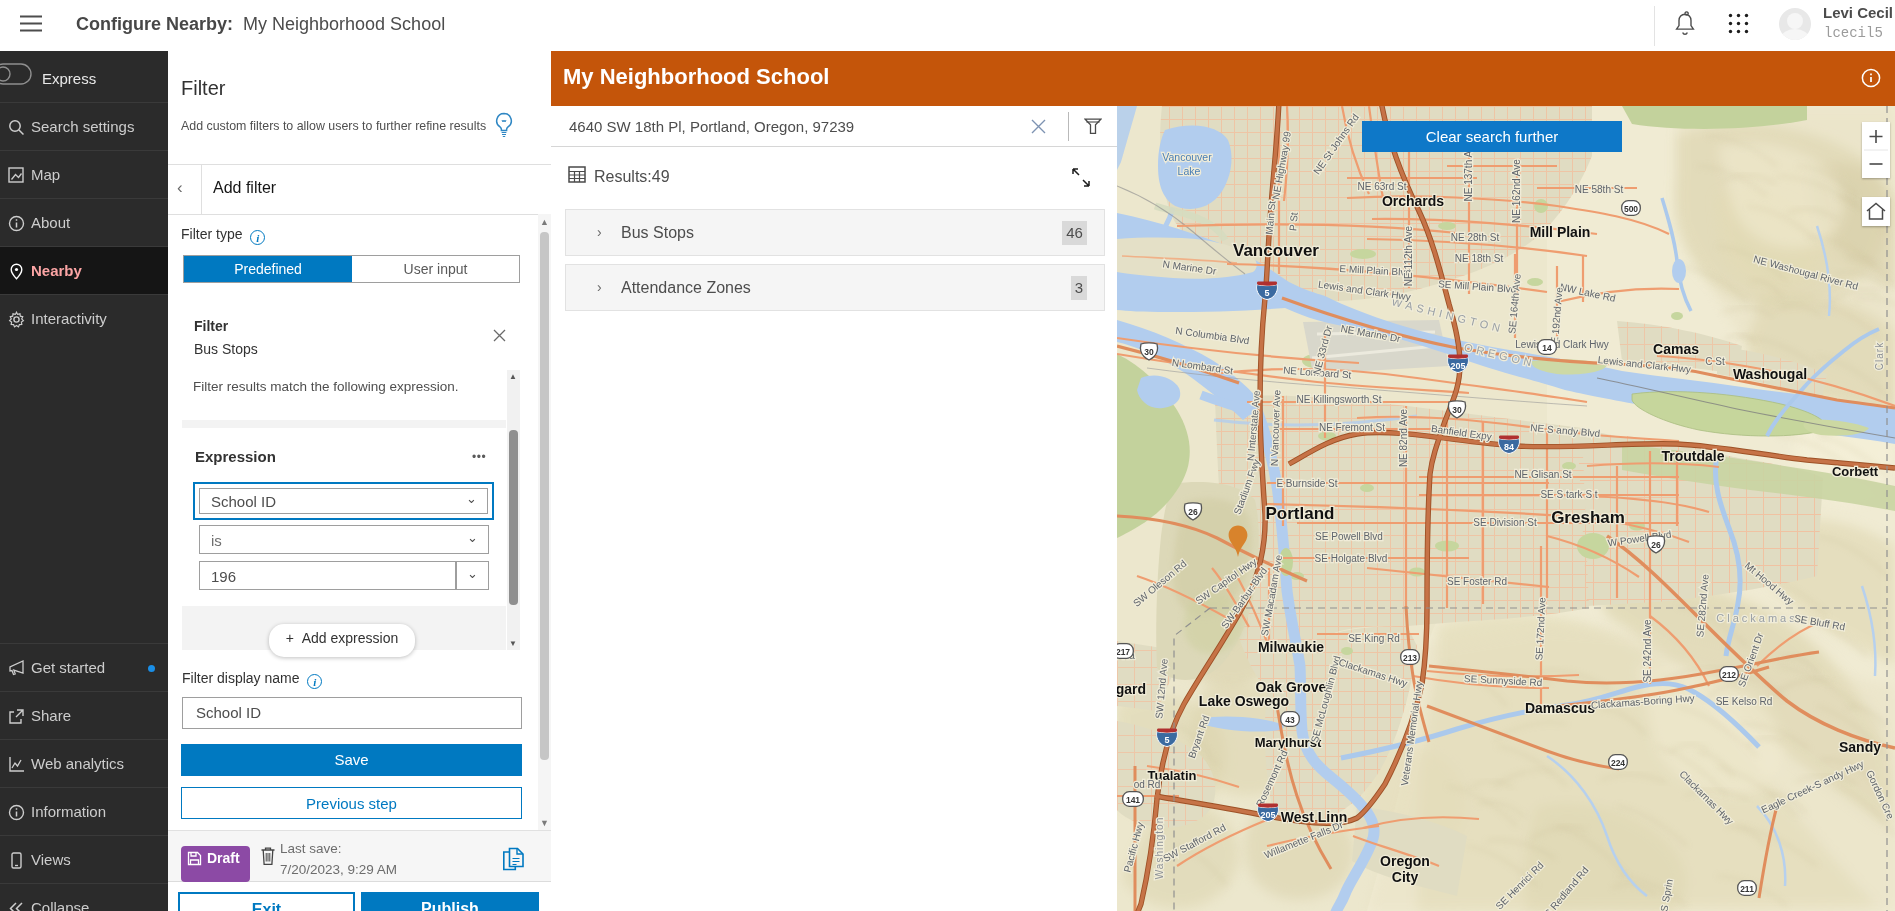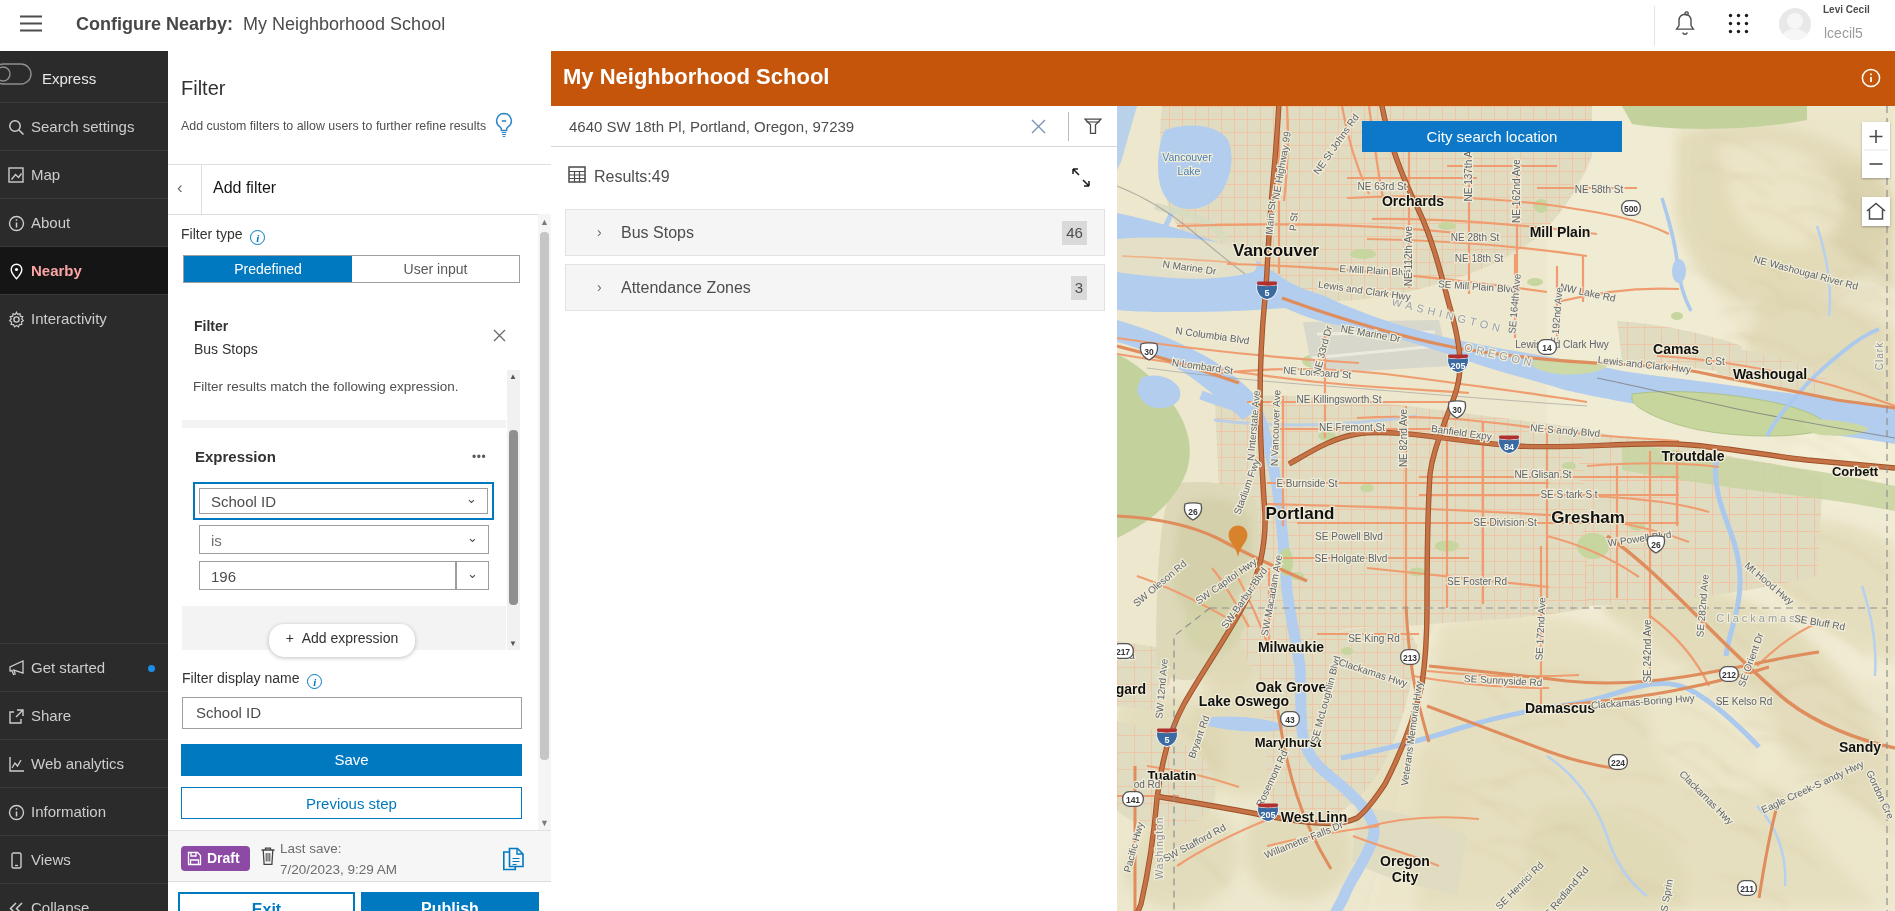--- a/index.html
+++ b/index.html
@@ -3,22 +3,22 @@
 <meta charset="utf-8">
 <style>
 *{margin:0;padding:0;box-sizing:border-box;}
 html,body{width:1895px;height:911px;overflow:hidden;font-family:"Liberation Sans",sans-serif;background:#fff;position:relative;}
 .abs{position:absolute;}
 
 #hdr{position:absolute;left:0;top:0;width:1895px;height:51px;background:#fff;z-index:50;margin-left:14px;}
 #hdr .ttl{position:absolute;left:62px;top:14px;font-size:18px;color:#4c4c4c;}
 #hdr .ttl b{font-weight:700;color:#474747;}
 #hdr .sep{position:absolute;left:1640px;top:6px;height:40px;width:1px;background:#e3e3e3;}
-#uname{position:absolute;left:1809px;top:4px;font-size:10px;font-weight:700;color:#4c4c4c;}
-#ulogin{position:absolute;left:1810px;top:25px;font-size:14px;color:#9b9b9b;}
+#uname{position:absolute;left:1809px;top:4px;font-size:15px;font-weight:700;color:#4c4c4c;}
+#ulogin{position:absolute;left:1810px;top:25px;font-size:14px;color:#9b9b9b;font-family:Liberation Mono, monospace;}
 #avatar{position:absolute;left:1765px;top:8px;width:32px;height:32px;border-radius:50%;background:#e8e8e8;overflow:hidden;}
 #avatar:after{content:"";position:absolute;left:8px;top:5px;width:16px;height:16px;border-radius:50%;background:#f6f6f6;}
 #avatar:before{content:"";position:absolute;left:2px;top:21px;width:28px;height:18px;border-radius:50%;background:#f6f6f6;}
 
 #side{position:absolute;left:0;top:51px;width:168px;height:860px;background:#2b2b2b;z-index:40;}
 .srow{position:absolute;left:0;width:168px;height:48px;border-top:1px solid #3a3a3a;color:#cdcdcd;font-size:15px;padding-left:12px;}
 .srow span{position:absolute;left:31px;top:15px;}
 .srow svg{position:absolute;left:8px;top:16px;}
 .srow.active{background:#151515;color:#fca5a5;font-weight:700;}
 #express{position:absolute;left:0;top:0;width:168px;height:52px;color:#e8e8e8;font-size:15px;font-weight:400;text-align:right;}
@@ -53,21 +53,21 @@
 #addexp{position:absolute;left:101px;top:410px;width:146px;height:33px;background:#fff;border-radius:15px;box-shadow:0 1px 4px rgba(0,0,0,.25);font-size:14px;color:#323232;text-align:center;line-height:29px;}
 #innscroll{position:absolute;left:339px;top:156px;width:13px;height:280px;background:#f1f1f1;}
 #innscroll .thumb{position:absolute;left:2px;top:60px;width:9px;height:175px;background:#8f8f8f;border-radius:4px;}
 #fdn{position:absolute;left:14px;top:456px;font-size:14px;color:#323232;}
 #fdninput{position:absolute;left:14px;top:483px;width:340px;height:32px;border:1px solid #9e9e9e;font-size:15px;color:#4d4d4d;line-height:30px;padding-left:13px;background:#fff;}
 .btn{position:absolute;left:13px;width:341px;height:32px;font-size:15px;text-align:center;line-height:31px;}
 #saveb{top:530px;background:#0079c1;color:#fff;}
 #prevb{top:573px;background:#fff;border:1px solid #0079c1;color:#0079c1;}
 
 #draftbar{position:absolute;left:0;top:779px;width:383px;height:52px;background:#f6f6f6;border-top:1px solid #e1e1e1;border-bottom:1px solid #dcdcdc;}
-#draftbadge{position:absolute;left:13px;top:15px;width:69px;height:25px;background:#8c4aa5;border-radius:4px;color:#fff;font-size:14px;font-weight:700;}
+#draftbadge{position:absolute;left:13px;top:15px;width:69px;height:36px;background:#8c4aa5;border-radius:4px;color:#fff;font-size:14px;font-weight:700;}
 #draftbadge span{position:absolute;left:26px;top:4px;}
 #lastsave{position:absolute;left:112px;top:7px;font-size:13.5px;color:#6d6d6d;line-height:21px;}
 #exitb{position:absolute;left:10px;top:841px;width:177px;height:36px;border:2px solid #0079c1;background:#fff;color:#0079c1;font-size:16px;font-weight:700;text-align:center;line-height:32px;}
 #pubb{position:absolute;left:193px;top:841px;width:178px;height:36px;background:#0079c1;color:#fff;font-size:16px;font-weight:700;text-align:center;line-height:34px;}
 
 #orangebar{position:absolute;left:551px;top:51px;width:1344px;height:55px;background:#c4550a;z-index:20;}
 #orangebar .t{position:absolute;left:12px;top:13px;font-size:22px;font-weight:700;color:#fff;}
 #results{position:absolute;left:551px;top:106px;width:566px;height:805px;background:#fff;z-index:10;}
 #searchrow{position:absolute;left:0;top:0;width:566px;height:41px;border-bottom:1px solid #d6d6d6;}
 #searchrow .addr{position:absolute;left:18px;top:12px;font-size:15px;color:#4d4d4d;}
@@ -782,21 +782,21 @@
 <g transform="translate(602.0,560)">
         <rect x="0.7" y="0.7" width="18.6" height="14.6" rx="6.5" fill="#fff" stroke="#555" stroke-width="1.3"></rect>
         <text x="10.0" y="11.5" font-size="8.5" fill="#333" text-anchor="middle" font-family="Liberation Sans" font-weight="700">212</text>
       </g>
 <g transform="translate(620.0,774)">
         <rect x="0.7" y="0.7" width="18.6" height="14.6" rx="6.5" fill="#fff" stroke="#555" stroke-width="1.3"></rect>
         <text x="10.0" y="11.5" font-size="8.5" fill="#333" text-anchor="middle" font-family="Liberation Sans" font-weight="700">211</text>
       </g>
 <path d="M121,419.5 c5.2,0 9.4,4.2 9.4,9.4 c0,4.6 -3.2,8.6 -5.8,12.6 c-1.6,2.6 -2.9,5.7 -3.6,9.5 c-0.7,-3.8 -2,-6.9 -3.6,-9.5 c-2.6,-4 -5.8,-8 -5.8,-12.6 c0,-5.2 4.2,-9.4 9.4,-9.4 z" fill="#d8832c"></path>
     </svg>
-  <div id="clearbtn">City search location</div>
+  <div id="clearbtn">Clear search further</div>
   <div id="zoomctl">
     <svg width="28" height="56">
         <path d="M14 8v13M7.5 14.5h13" stroke="#4a4a4a" stroke-width="1.6"></path>
         <path d="M2 28h24" stroke="#e6e6e6" stroke-width="1"></path>
         <path d="M7.5 42h13" stroke="#4a4a4a" stroke-width="1.6"></path>
       </svg>
   </div>
   <div id="homectl">
     <svg width="28" height="29">
         <path d="M5 14L14 6.5 23 14M7.5 12.5V22h13v-9.5" fill="none" stroke="#4a4a4a" stroke-width="1.5"></path>

